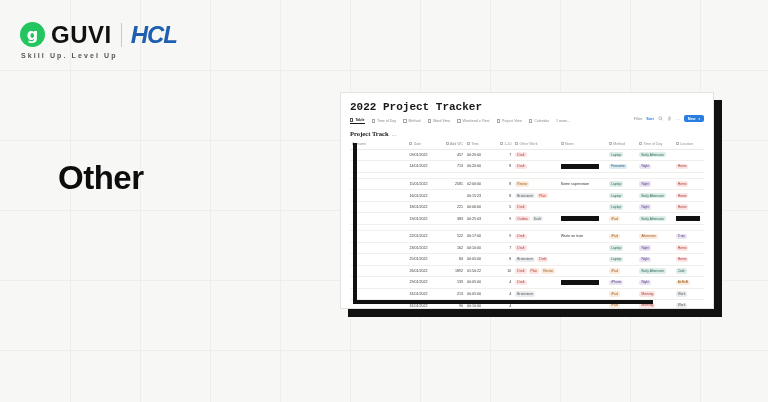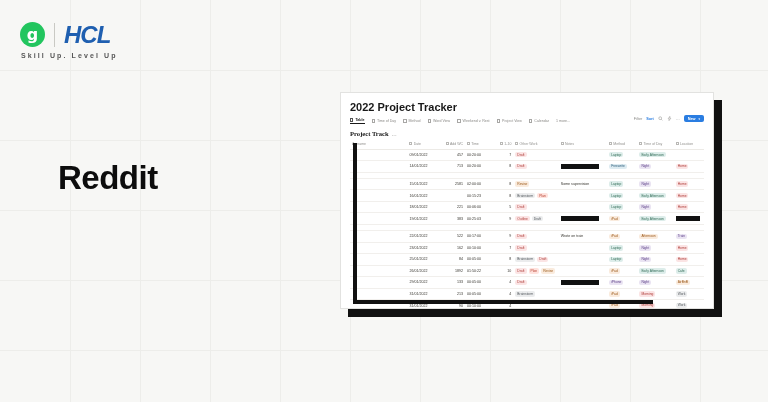--- a/index.html
+++ b/index.html
@@ -44,21 +44,21 @@
   
   .shot-wrap { position: absolute; left: 340px; top: 92px; width: 374px; height: 217px; }
   .shot-shadow {
     position: absolute; left: 8px; top: 8px; width: 374px; height: 217px; background: #111;
   }
   .shot {
     position: absolute; left: 0; top: 0; width: 374px; height: 217px;
     background: #fff; overflow: hidden; border: 1px solid #e2e2e0;
   }
   .shot-inner { padding: 8px 9px 0 9px; }
-  .n-title { font-family: Liberation Sans, sans-serif; font-size: 11px; font-weight: 700; color: #191919; }
+  .n-title { font-family: Liberation Mono, monospace; font-size: 11px; font-weight: 700; color: #191919; }
 
   .n-tabs { display: flex; align-items: center; gap: 7px; margin-top: 5px; }
   .n-tab { display: flex; align-items: center; gap: 2px; font-size: 3.6px; color: #8b8a87; white-space: nowrap; }
   .n-tab.active { color: #1a1a1a; font-weight: 700; border-bottom: 1px solid #1a1a1a; padding-bottom: 1px; }
   .n-tab .ti { width: 3.4px; height: 3.4px; border: .5px solid currentColor; opacity: .75; flex: none; }
   .n-more { font-size: 3.6px; color: #8b8a87; }
 
   .n-toolrow { display: flex; align-items: center; gap: 4px; margin-left: auto; }
   .n-tool { font-size: 3.8px; color: #8b8a87; }
   .n-tool.sort { color: #2a7de1; font-weight: 700; }
@@ -107,27 +107,28 @@
     <div class="v" style="left: 700px;"></div>
     <div class="h" style="top: 70px;"></div>
     <div class="h" style="top: 140px;"></div>
     <div class="h" style="top: 210px;"></div>
     <div class="h" style="top: 280px;"></div>
     <div class="h" style="top: 350px;"></div>
   </div>
 
 <div class="brand">
   <div class="guvi-mark">g</div>
+  <div class="guvi-word">GUVI</div>
   <div class="brand-div"></div>
   <div class="hcl-word">HCL</div>
 </div>
 <div class="tagline">Skill Up. Level Up</div>
 
 <div class="headline">
-  <div>Reddit</div>
+  <div>Other</div>
 </div>
 
 <div class="shot-wrap">
   <div class="shot-shadow"></div>
   <div class="shot">
     <div class="shot-inner">
       <div class="n-title">2022 Project Tracker</div>
 
       <div style="display:flex;align-items:center;">
         <div class="n-tabs" id="tabs">

